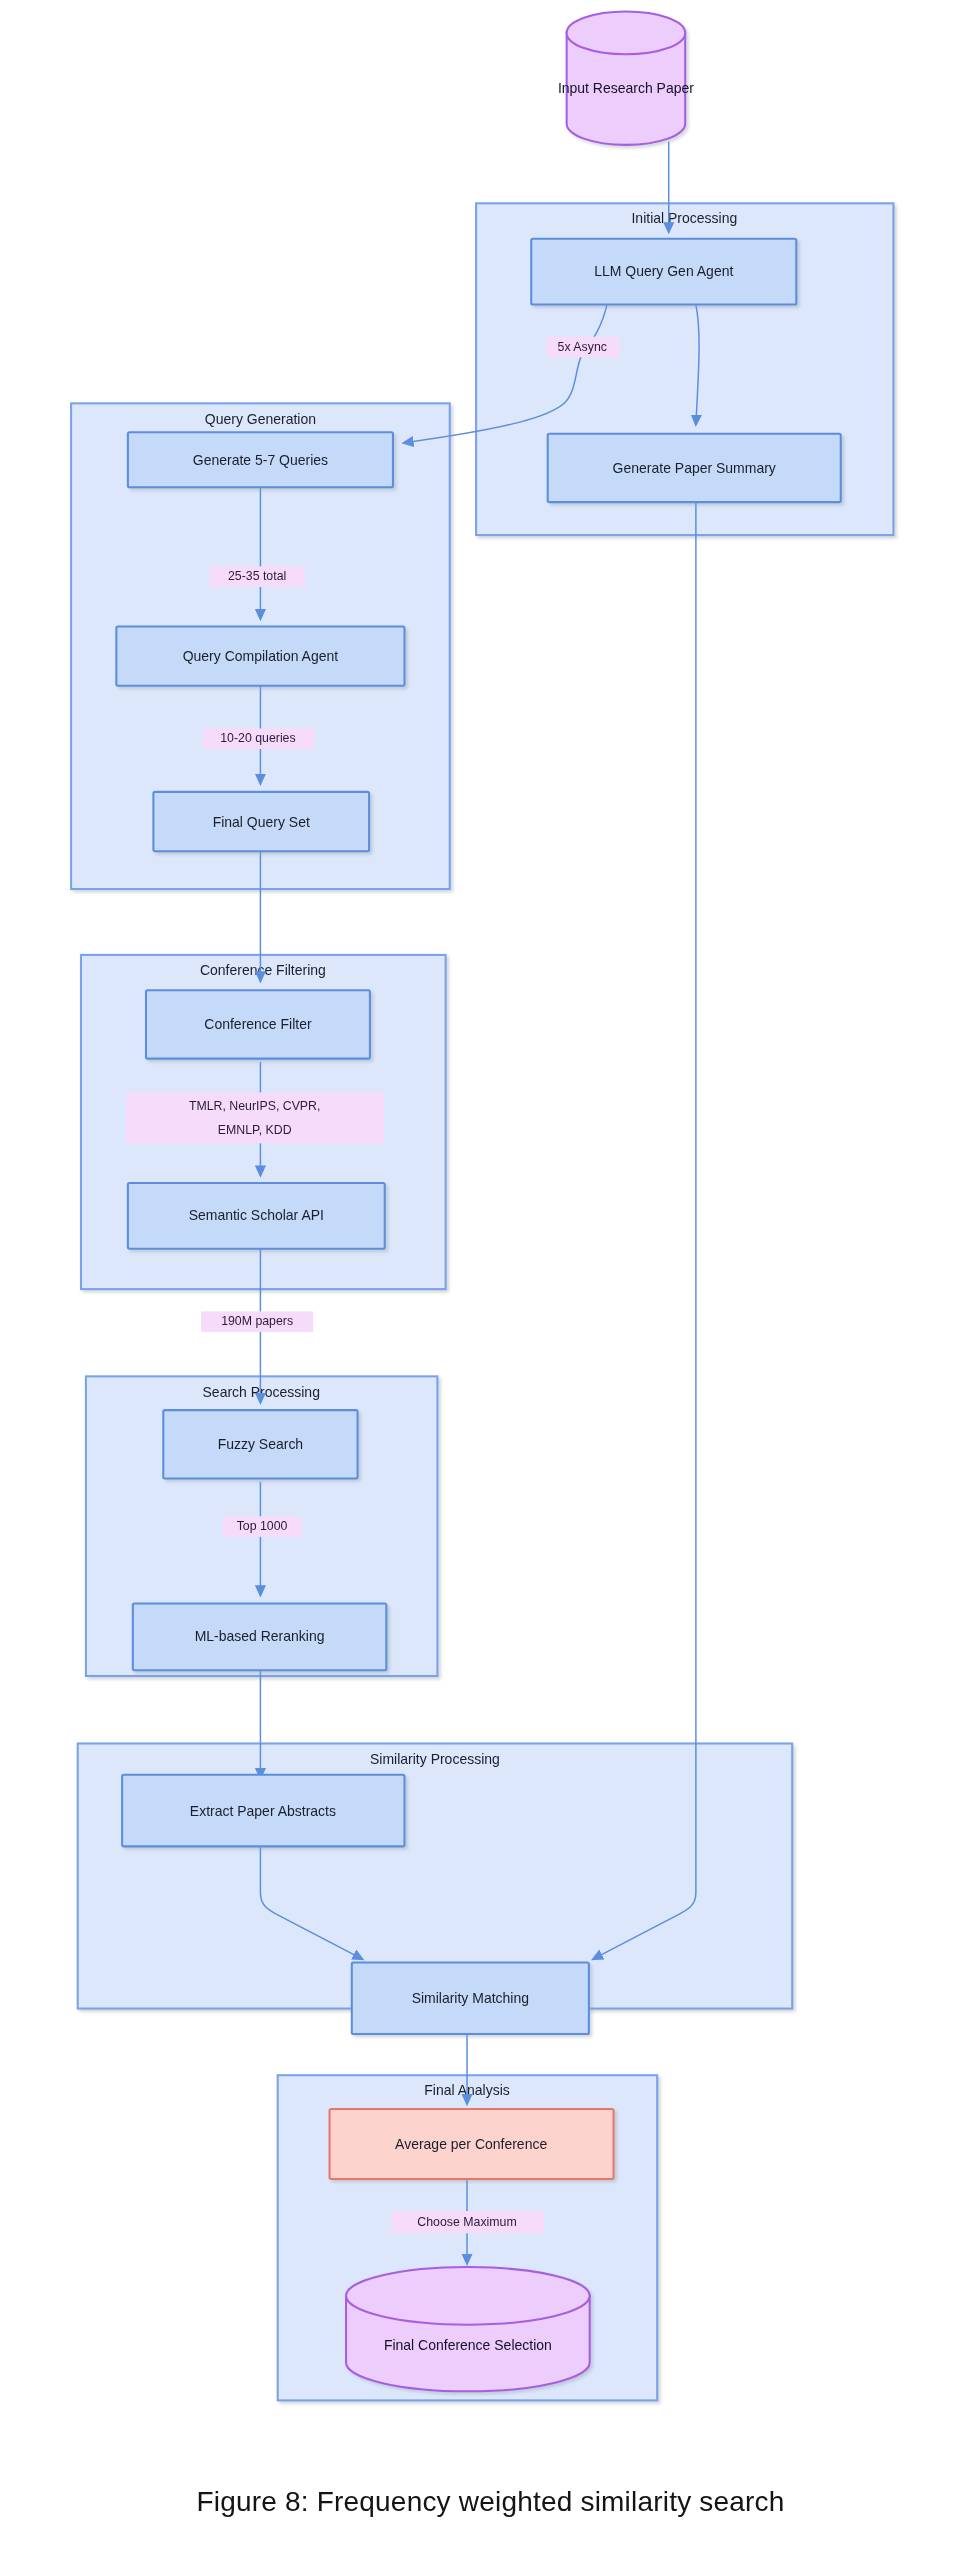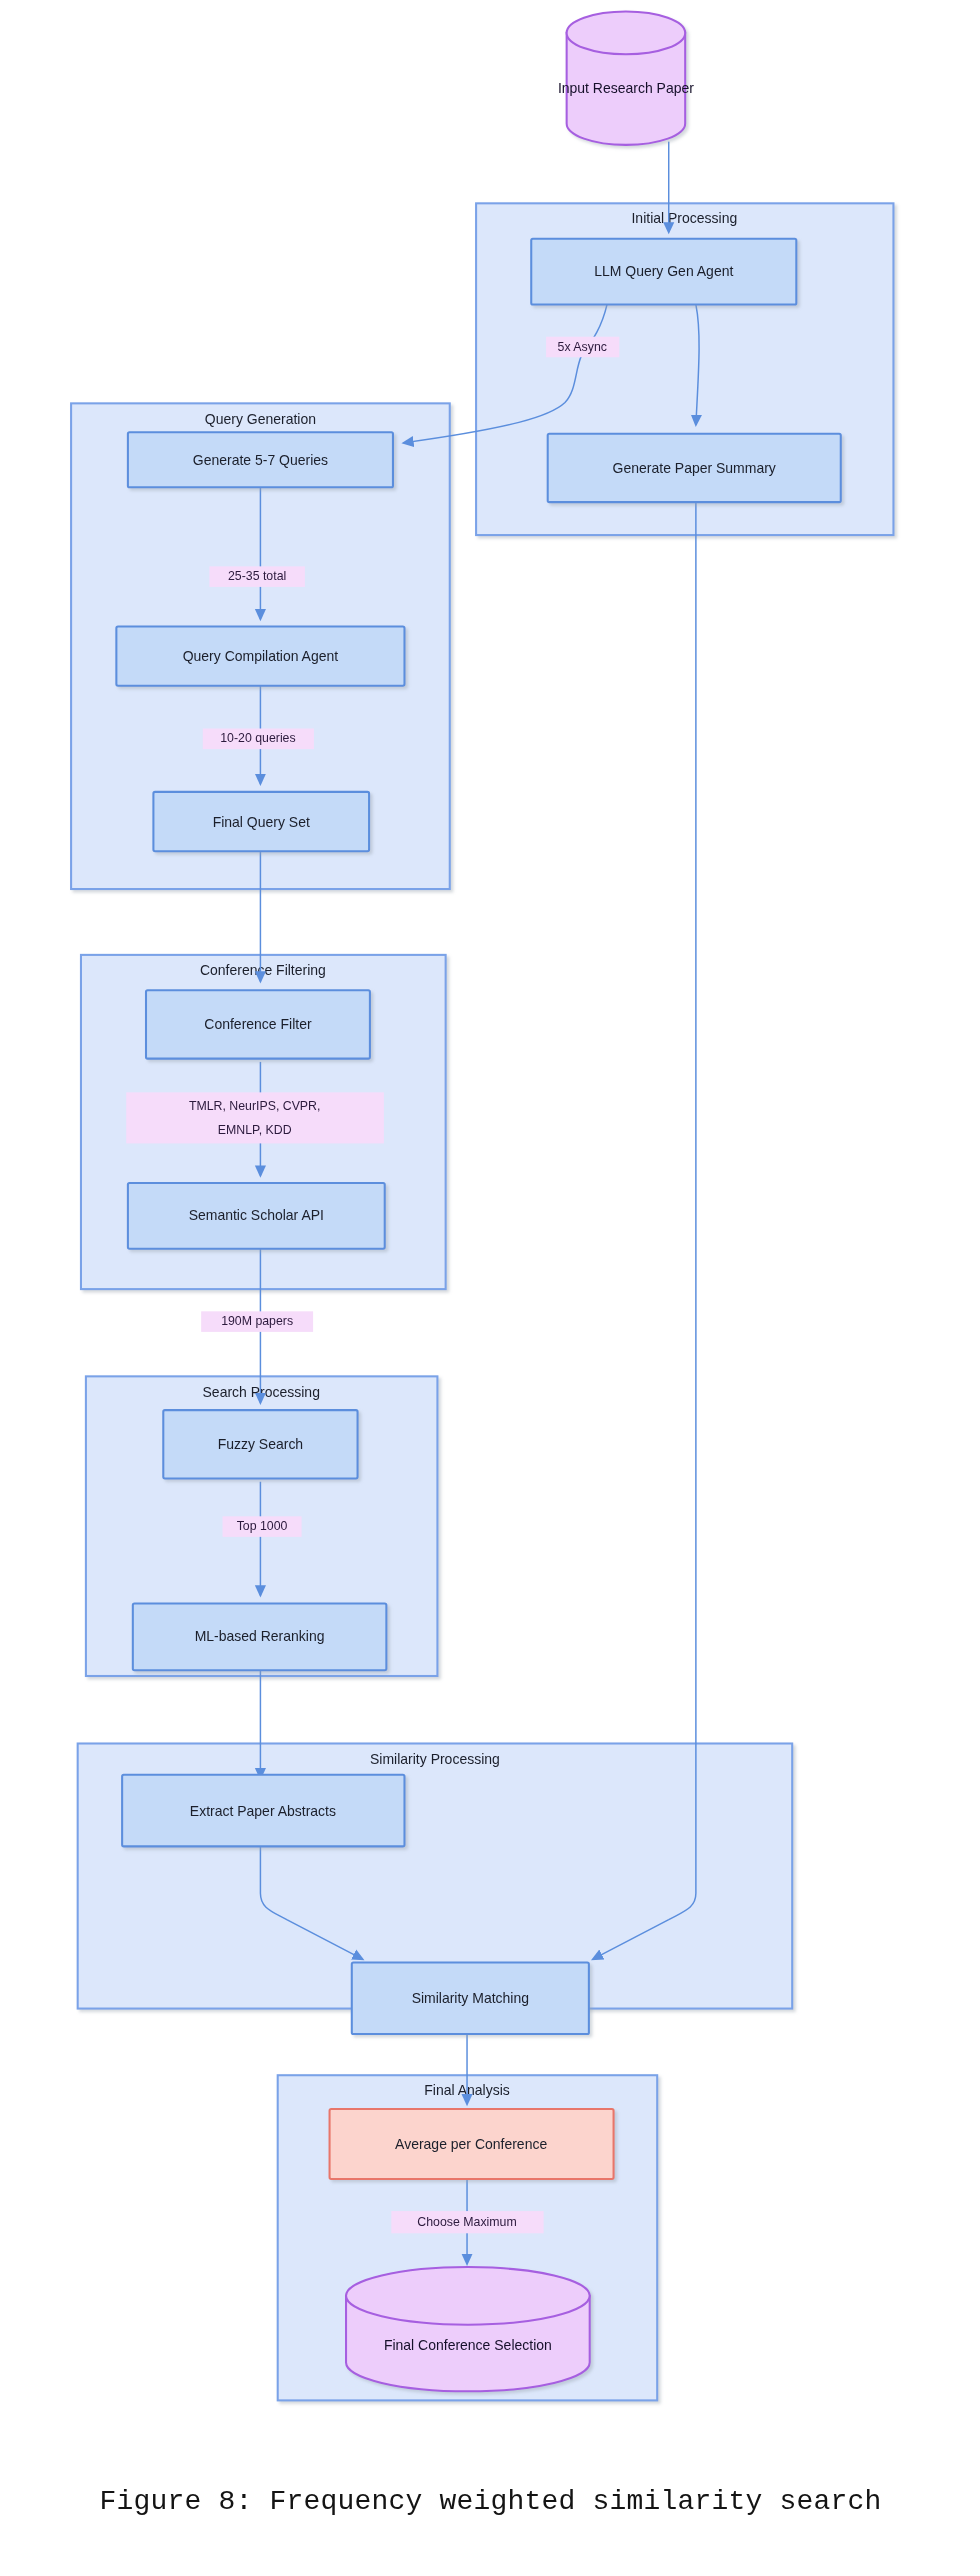--- a/index.html
+++ b/index.html
@@ -97,21 +97,21 @@
 
   .drop-shadow { filter: url(#nodeShadow); }
 
   
   #caption {
     position: absolute;
     left: 0;
     top: 2486px;
     width: 981px;
     text-align: center;
-    font-family: Liberation Mono, monospace;
+    font-family: Liberation Sans, sans-serif;
     font-size: 28px;
     color: #141414;
     letter-spacing: 0.2px;
   }
 </style>
 </head>
 <body>
 
 <div id="flow-root">
 <svg width="981" height="2486" viewBox="0 0 1191 3020" xmlns="http://www.w3.org/2000/svg">

